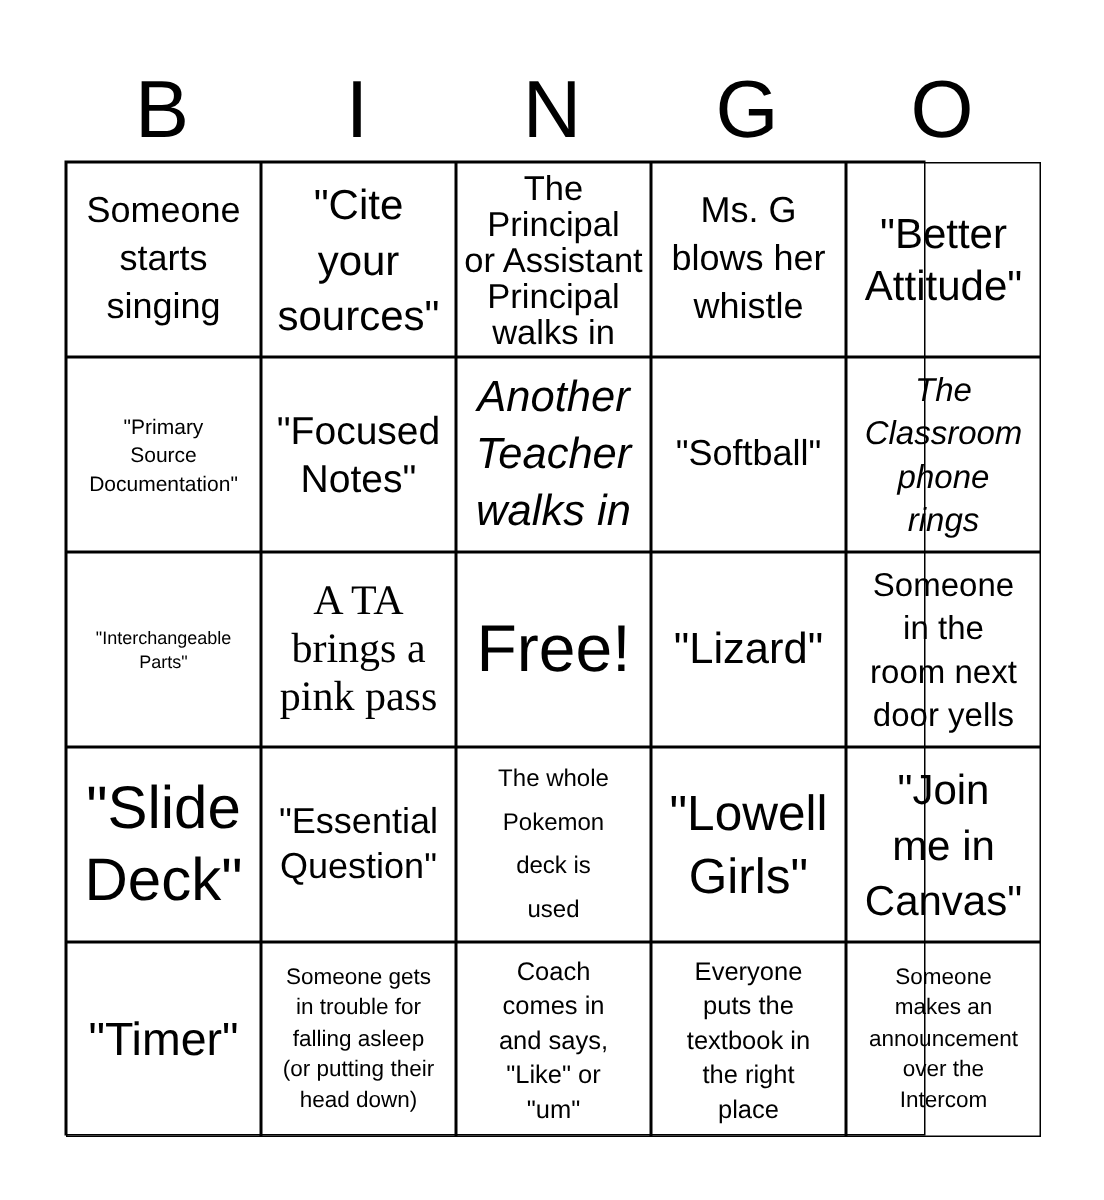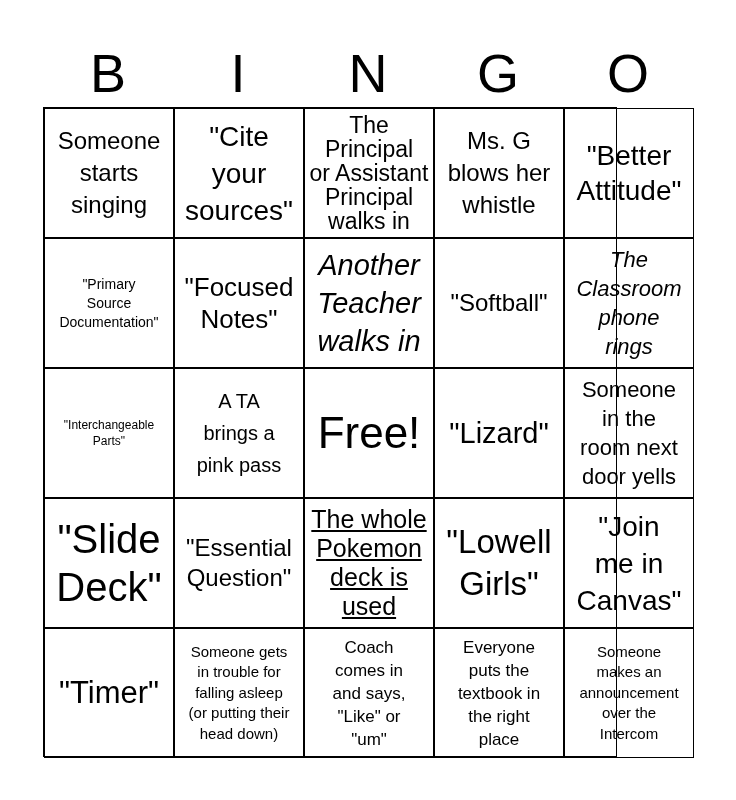--- a/index.html
+++ b/index.html
@@ -72,21 +72,21 @@
       <span style="font-size: 22px; line-height: 29px; font-style: italic;">The
 Classroom
 phone
 rings</span>
     </div>
     <div class="cell">
       <span style="font-size: 12px; line-height: 16px;">"Interchangeable
 Parts"</span>
     </div>
     <div class="cell">
-      <span style="font-size: 20px; line-height: 32px;">A TA
+      <span style="font-size: 28px; line-height: 32px; font-family: Liberation Serif, serif;">A TA
 brings a
 pink pass</span>
     </div>
     <div class="cell">
       <span style="font-size: 44px; line-height: 50px;">Free!</span>
     </div>
     <div class="cell">
       <span style="font-size: 29px; line-height: 35px;">"Lizard"</span>
     </div>
     <div class="cell">
@@ -97,21 +97,21 @@
     </div>
     <div class="cell">
       <span style="font-size: 40px; line-height: 48px;">"Slide
 Deck"</span>
     </div>
     <div class="cell">
       <span style="font-size: 24px; line-height: 30px;">"Essential
 Question"</span>
     </div>
     <div class="cell">
-      <span style="font-size: 25px; line-height: 29px; text-decoration: underline;">The whole
+      <span style="font-size: 16px; line-height: 29px;">The whole
 Pokemon
 deck is
 used</span>
     </div>
     <div class="cell">
       <span style="font-size: 33px; line-height: 42px;">"Lowell
 Girls"</span>
     </div>
     <div class="cell">
       <span style="font-size: 28px; line-height: 37px;">"Join

